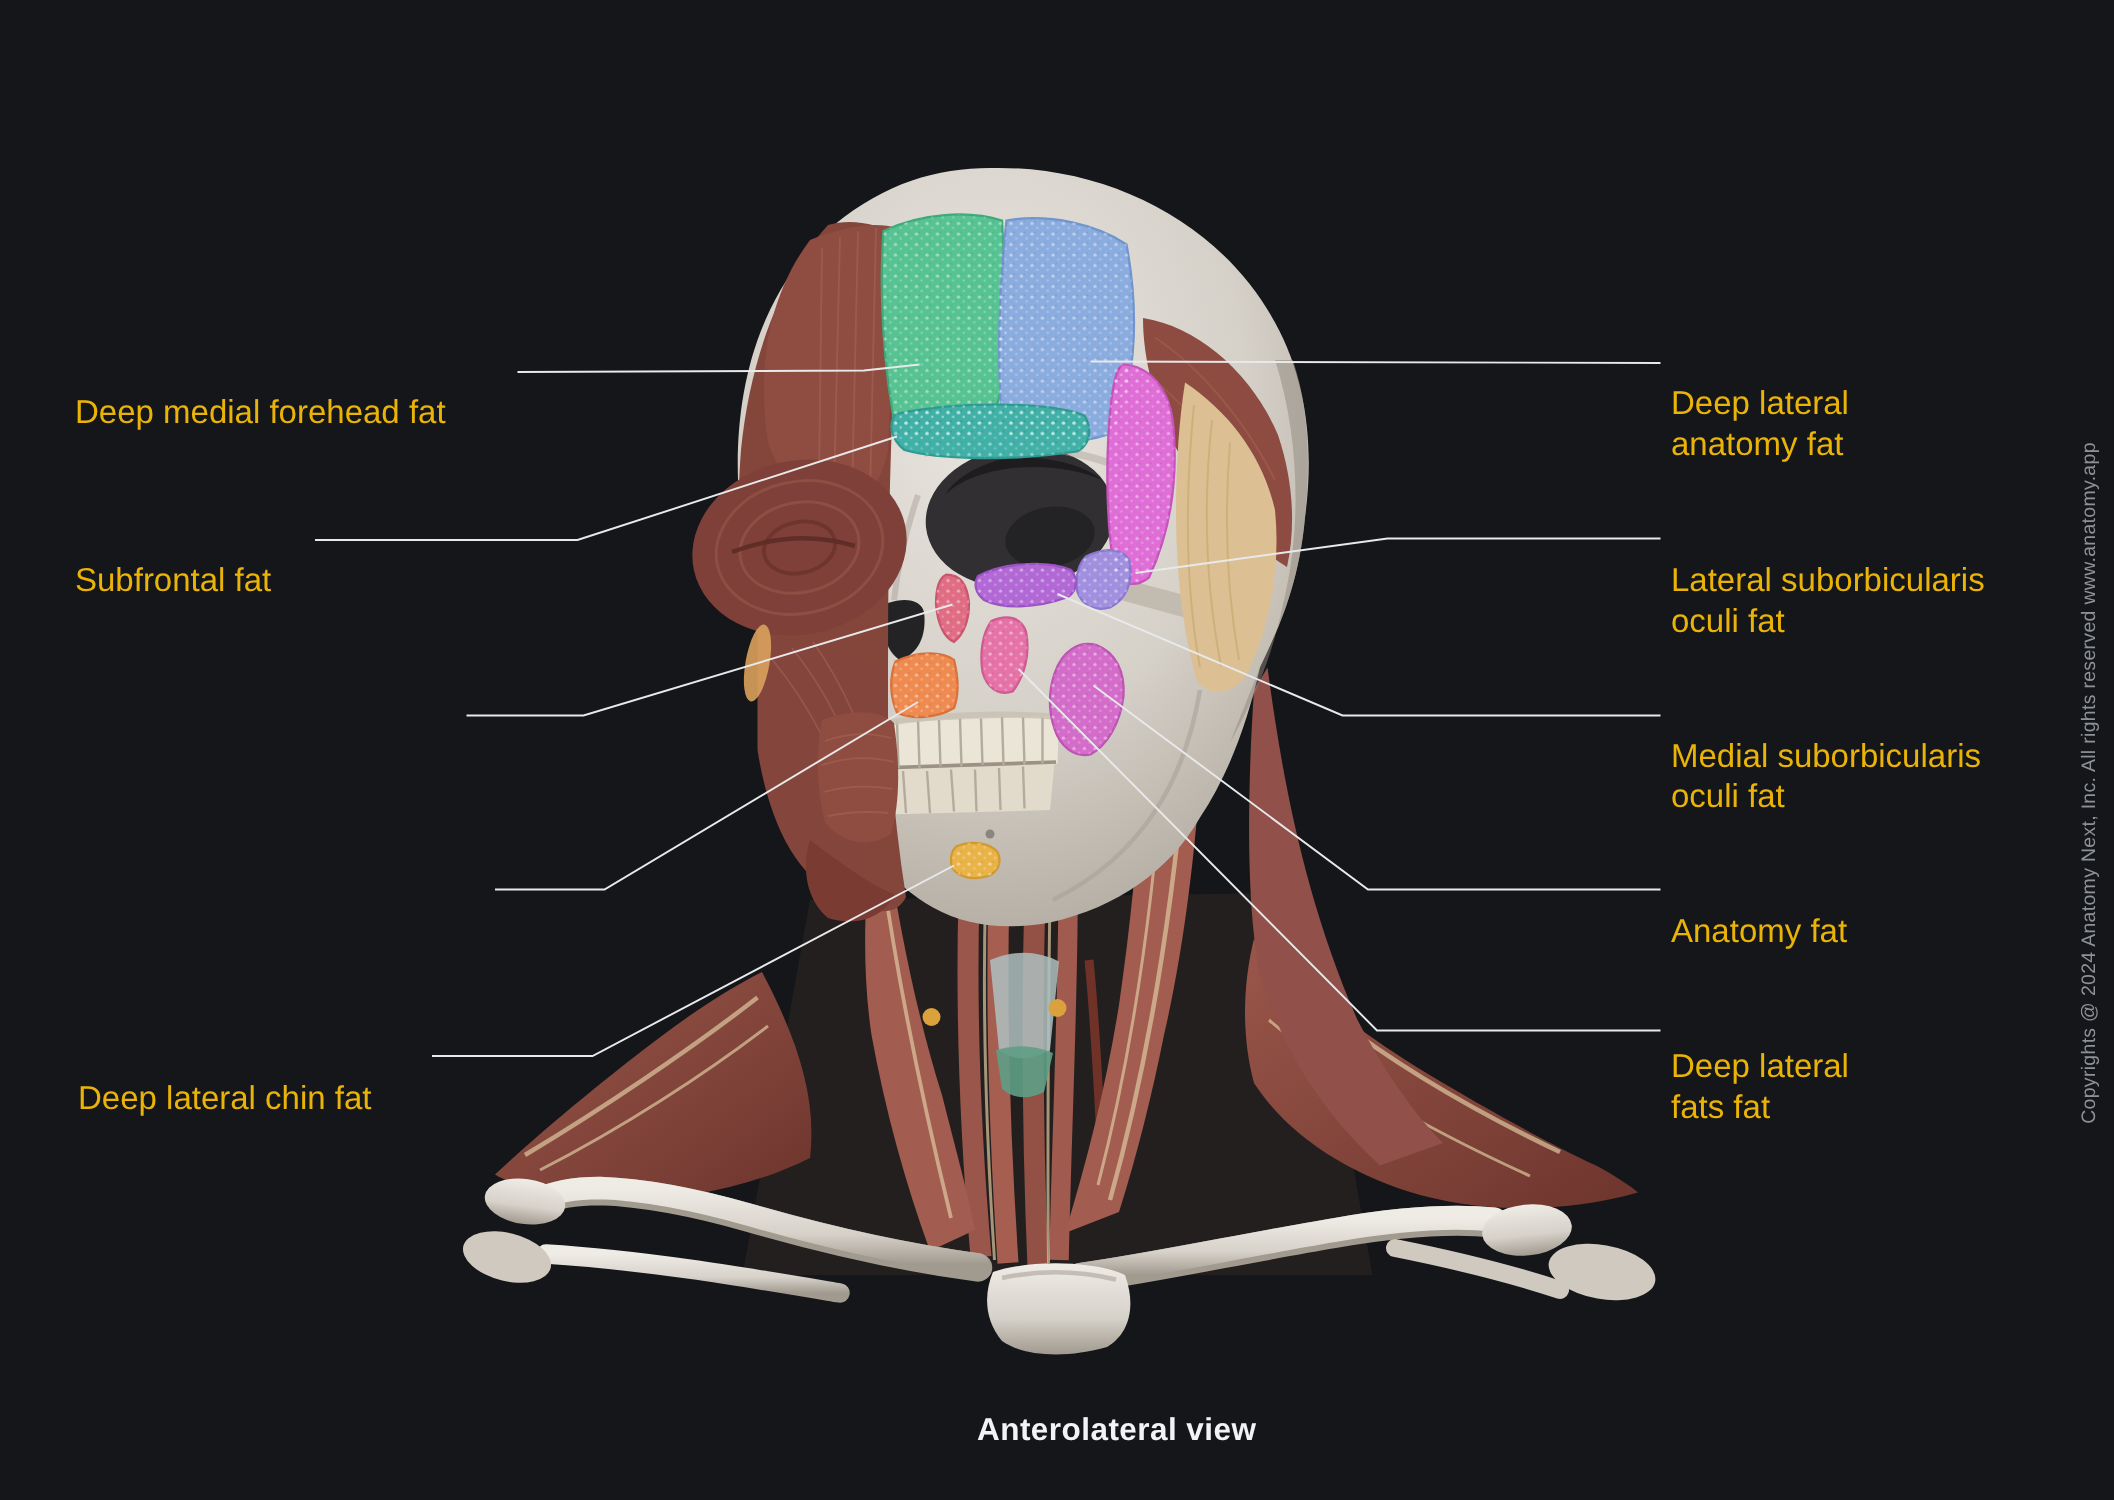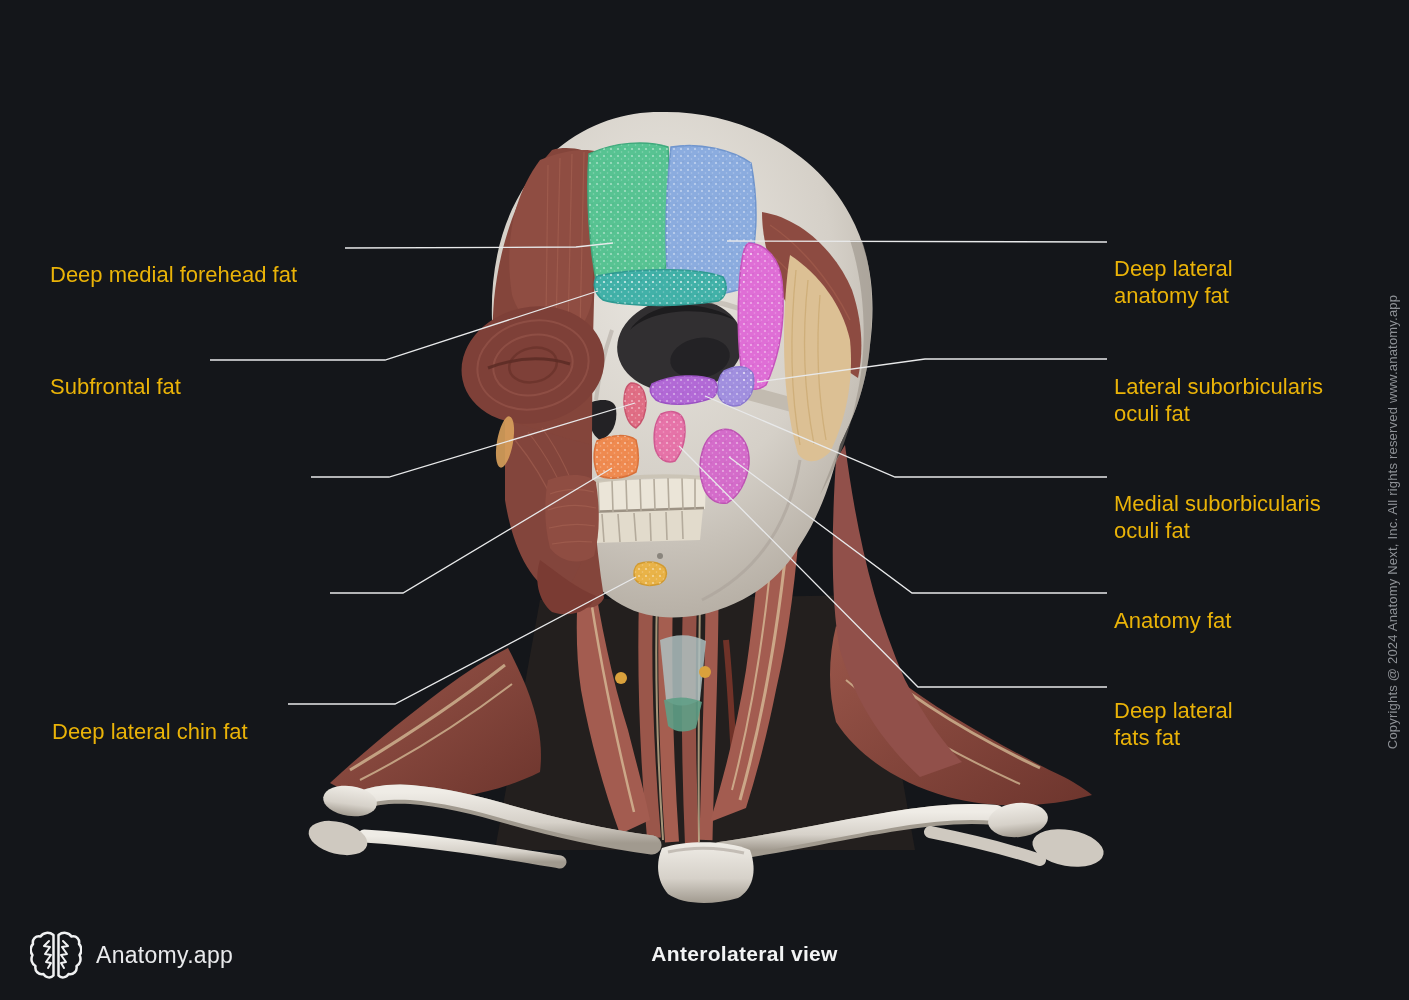--- a/index.html
+++ b/index.html
@@ -218,26 +218,15 @@
       <div class="ann-label" style="top: 691px; left: 52px;"><span>Deep lateral chin fat</span></div>
       <div class="ann-label" style="top: 228px; left: 1114px;"><span>Deep lateral</span><br><span>anatomy fat</span></div>
       <div class="ann-label" style="top: 346px; left: 1114px;"><span>Lateral suborbicularis</span><br><span>oculi fat</span></div>
       <div class="ann-label" style="top: 463px; left: 1114px;"><span>Medial suborbicularis</span><br><span>oculi fat</span></div>
       <div class="ann-label" style="top: 580px; left: 1114px;"><span>Anatomy fat</span></div>
       <div class="ann-label" style="top: 670px; left: 1114px;"><span>Deep lateral</span><br><span>fats fat</span></div>
     </div>
 
   <div class="view-caption">Anterolateral view</div>
 
-  <div class="brand">
-    <svg width="52" height="50" viewBox="0 0 104 100">
-      <g fill="none" stroke="#f0f1f2" stroke-width="5" stroke-linejoin="round" stroke-linecap="round">
-        <path d="M47,10 C38,3 26,5 21,13 C11,11 4,19 6,28 C0,34 0,44 5,50 C1,58 3,68 11,72 C9,82 17,90 27,88 C31,96 42,97 47,91 Z"></path>
-        <path d="M57,10 C66,3 78,5 83,13 C93,11 100,19 98,28 C104,34 104,44 99,50 C103,58 101,68 93,72 C95,82 87,90 77,88 C73,96 62,97 57,91 Z"></path>
-        <path d="M38,22 L28,32 L40,34 L30,48 L42,50 L32,64 L42,66 L36,76" stroke-width="4"></path>
-        <path d="M66,22 L76,32 L64,34 L74,48 L62,50 L72,64 L62,66 L68,76" stroke-width="4"></path>
-      </g>
-    </svg>
-    <span class="brand-name">Anatomy.app</span>
-  </div>
 
   <div class="copyright">Copyrights @ 2024 Anatomy Next, Inc. All rights reserved www.anatomy.app</div>
 </div>
 
 </body></html>

